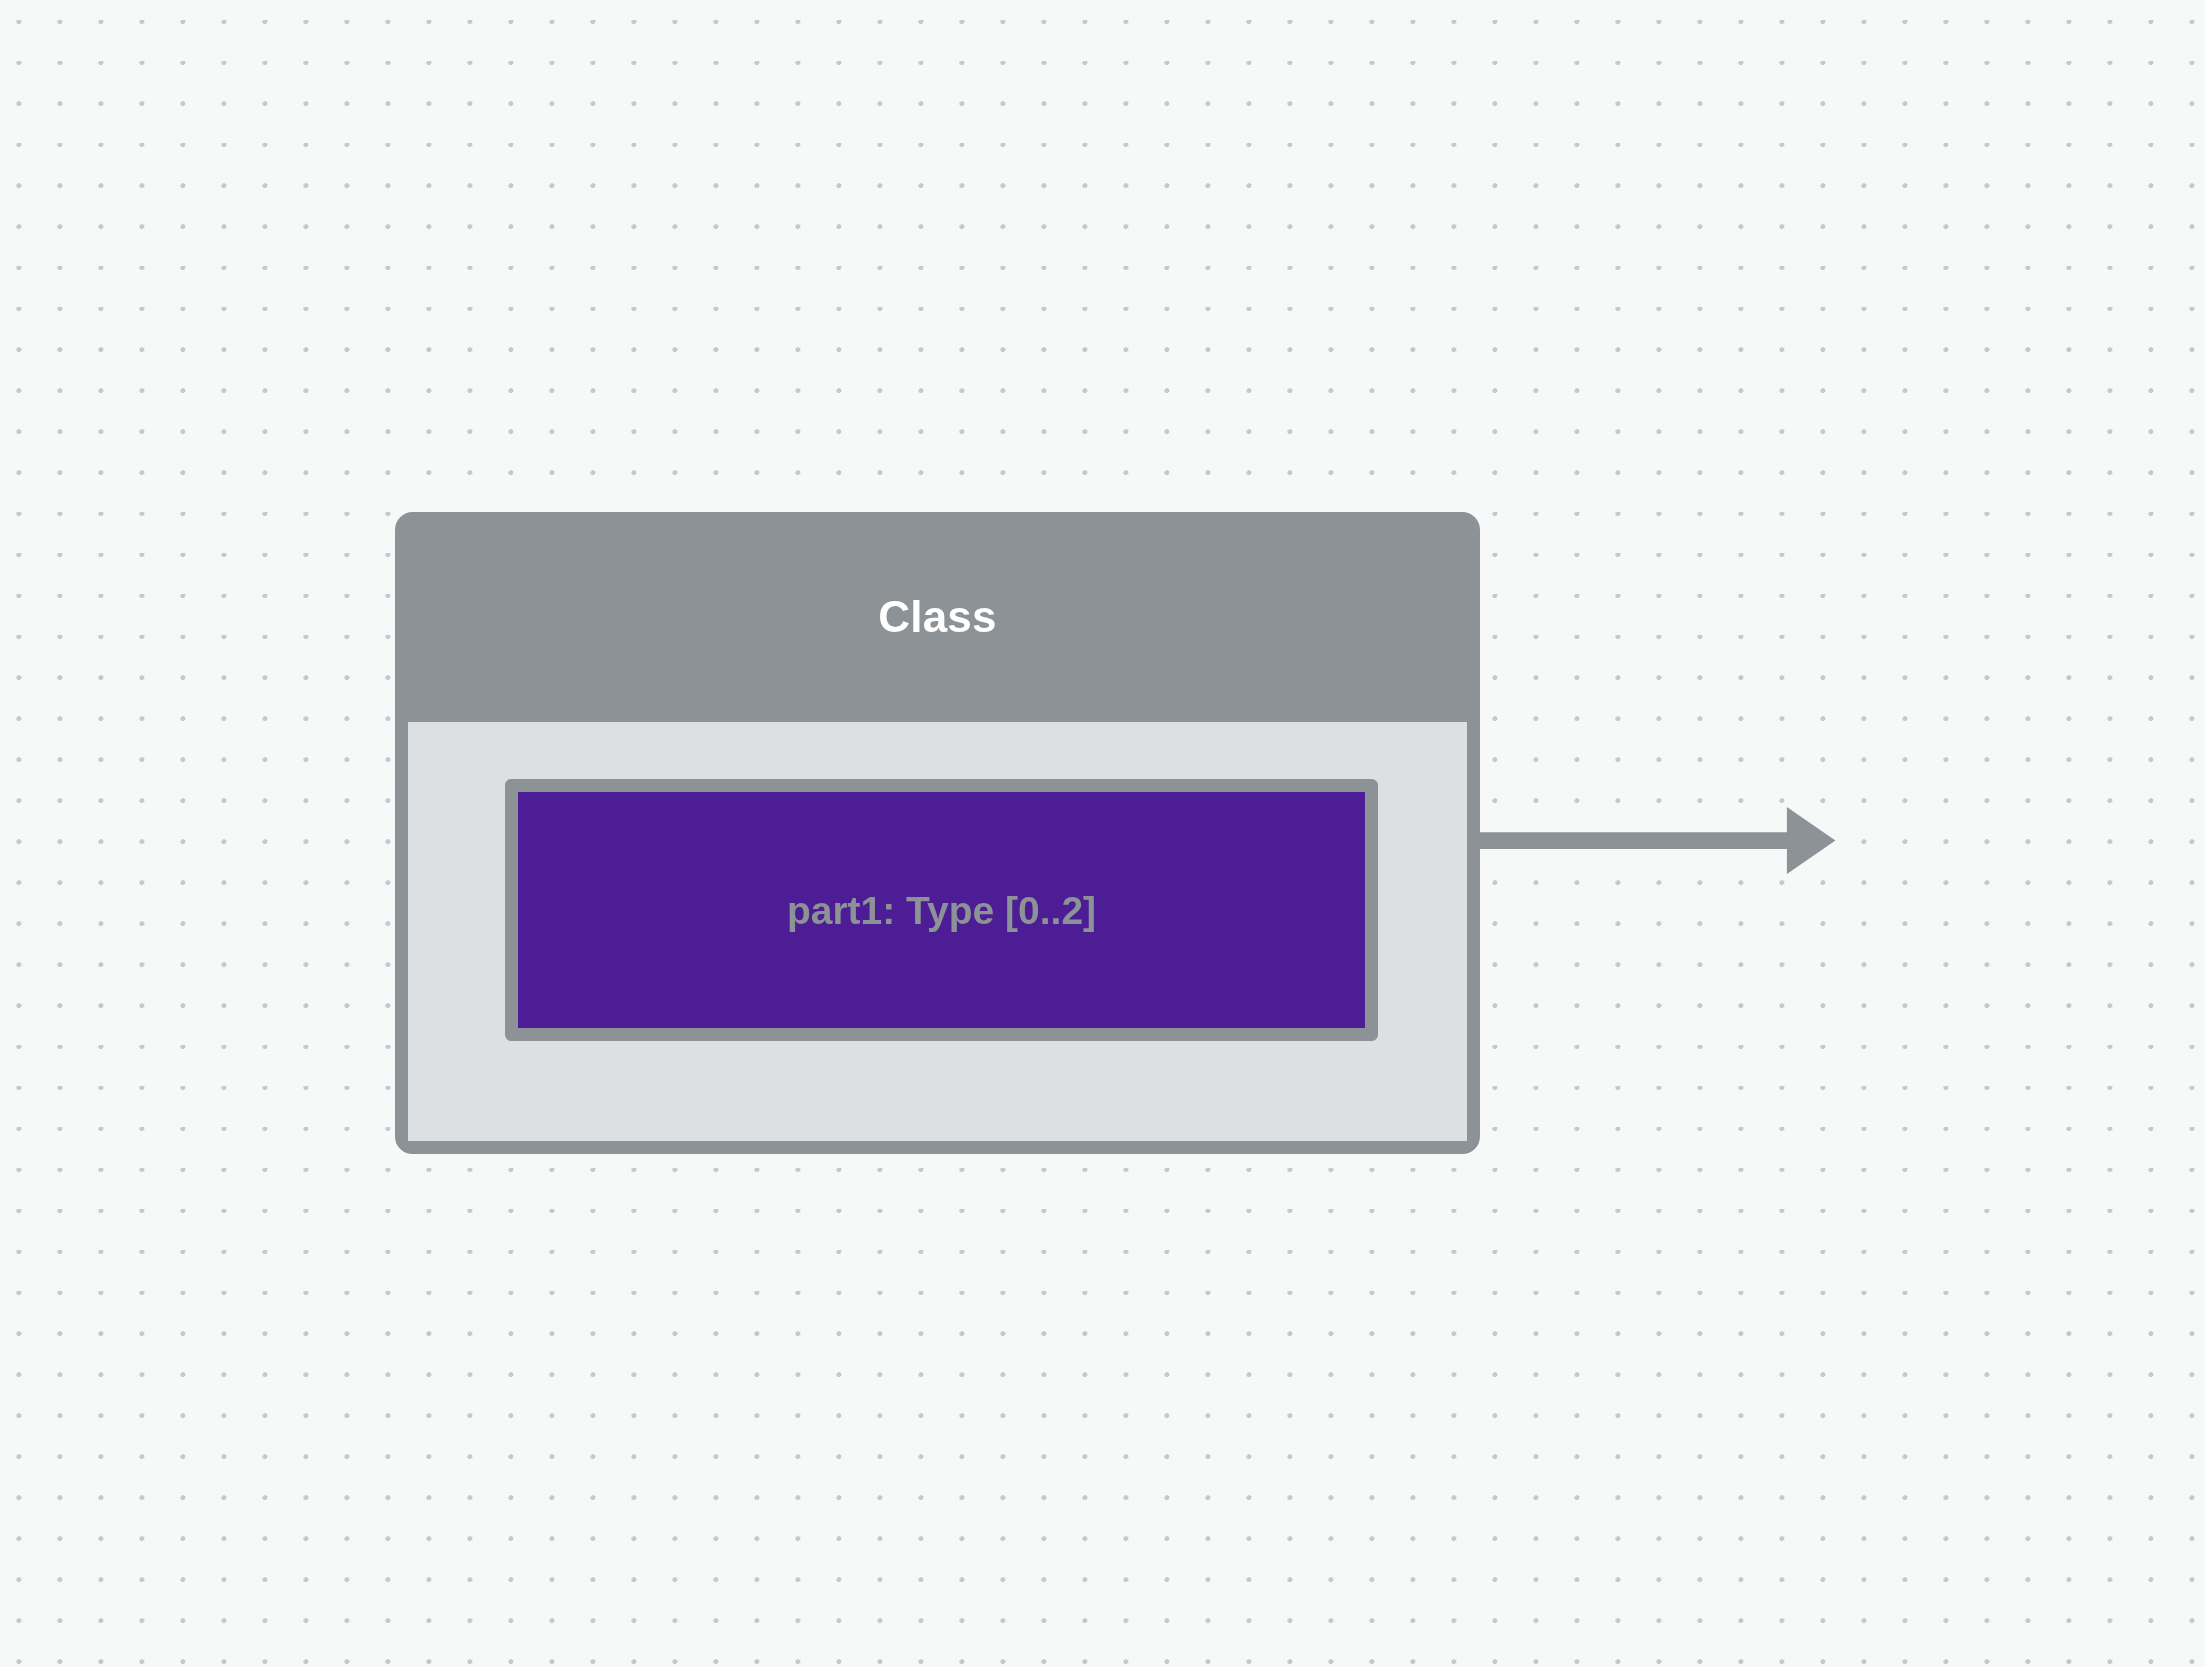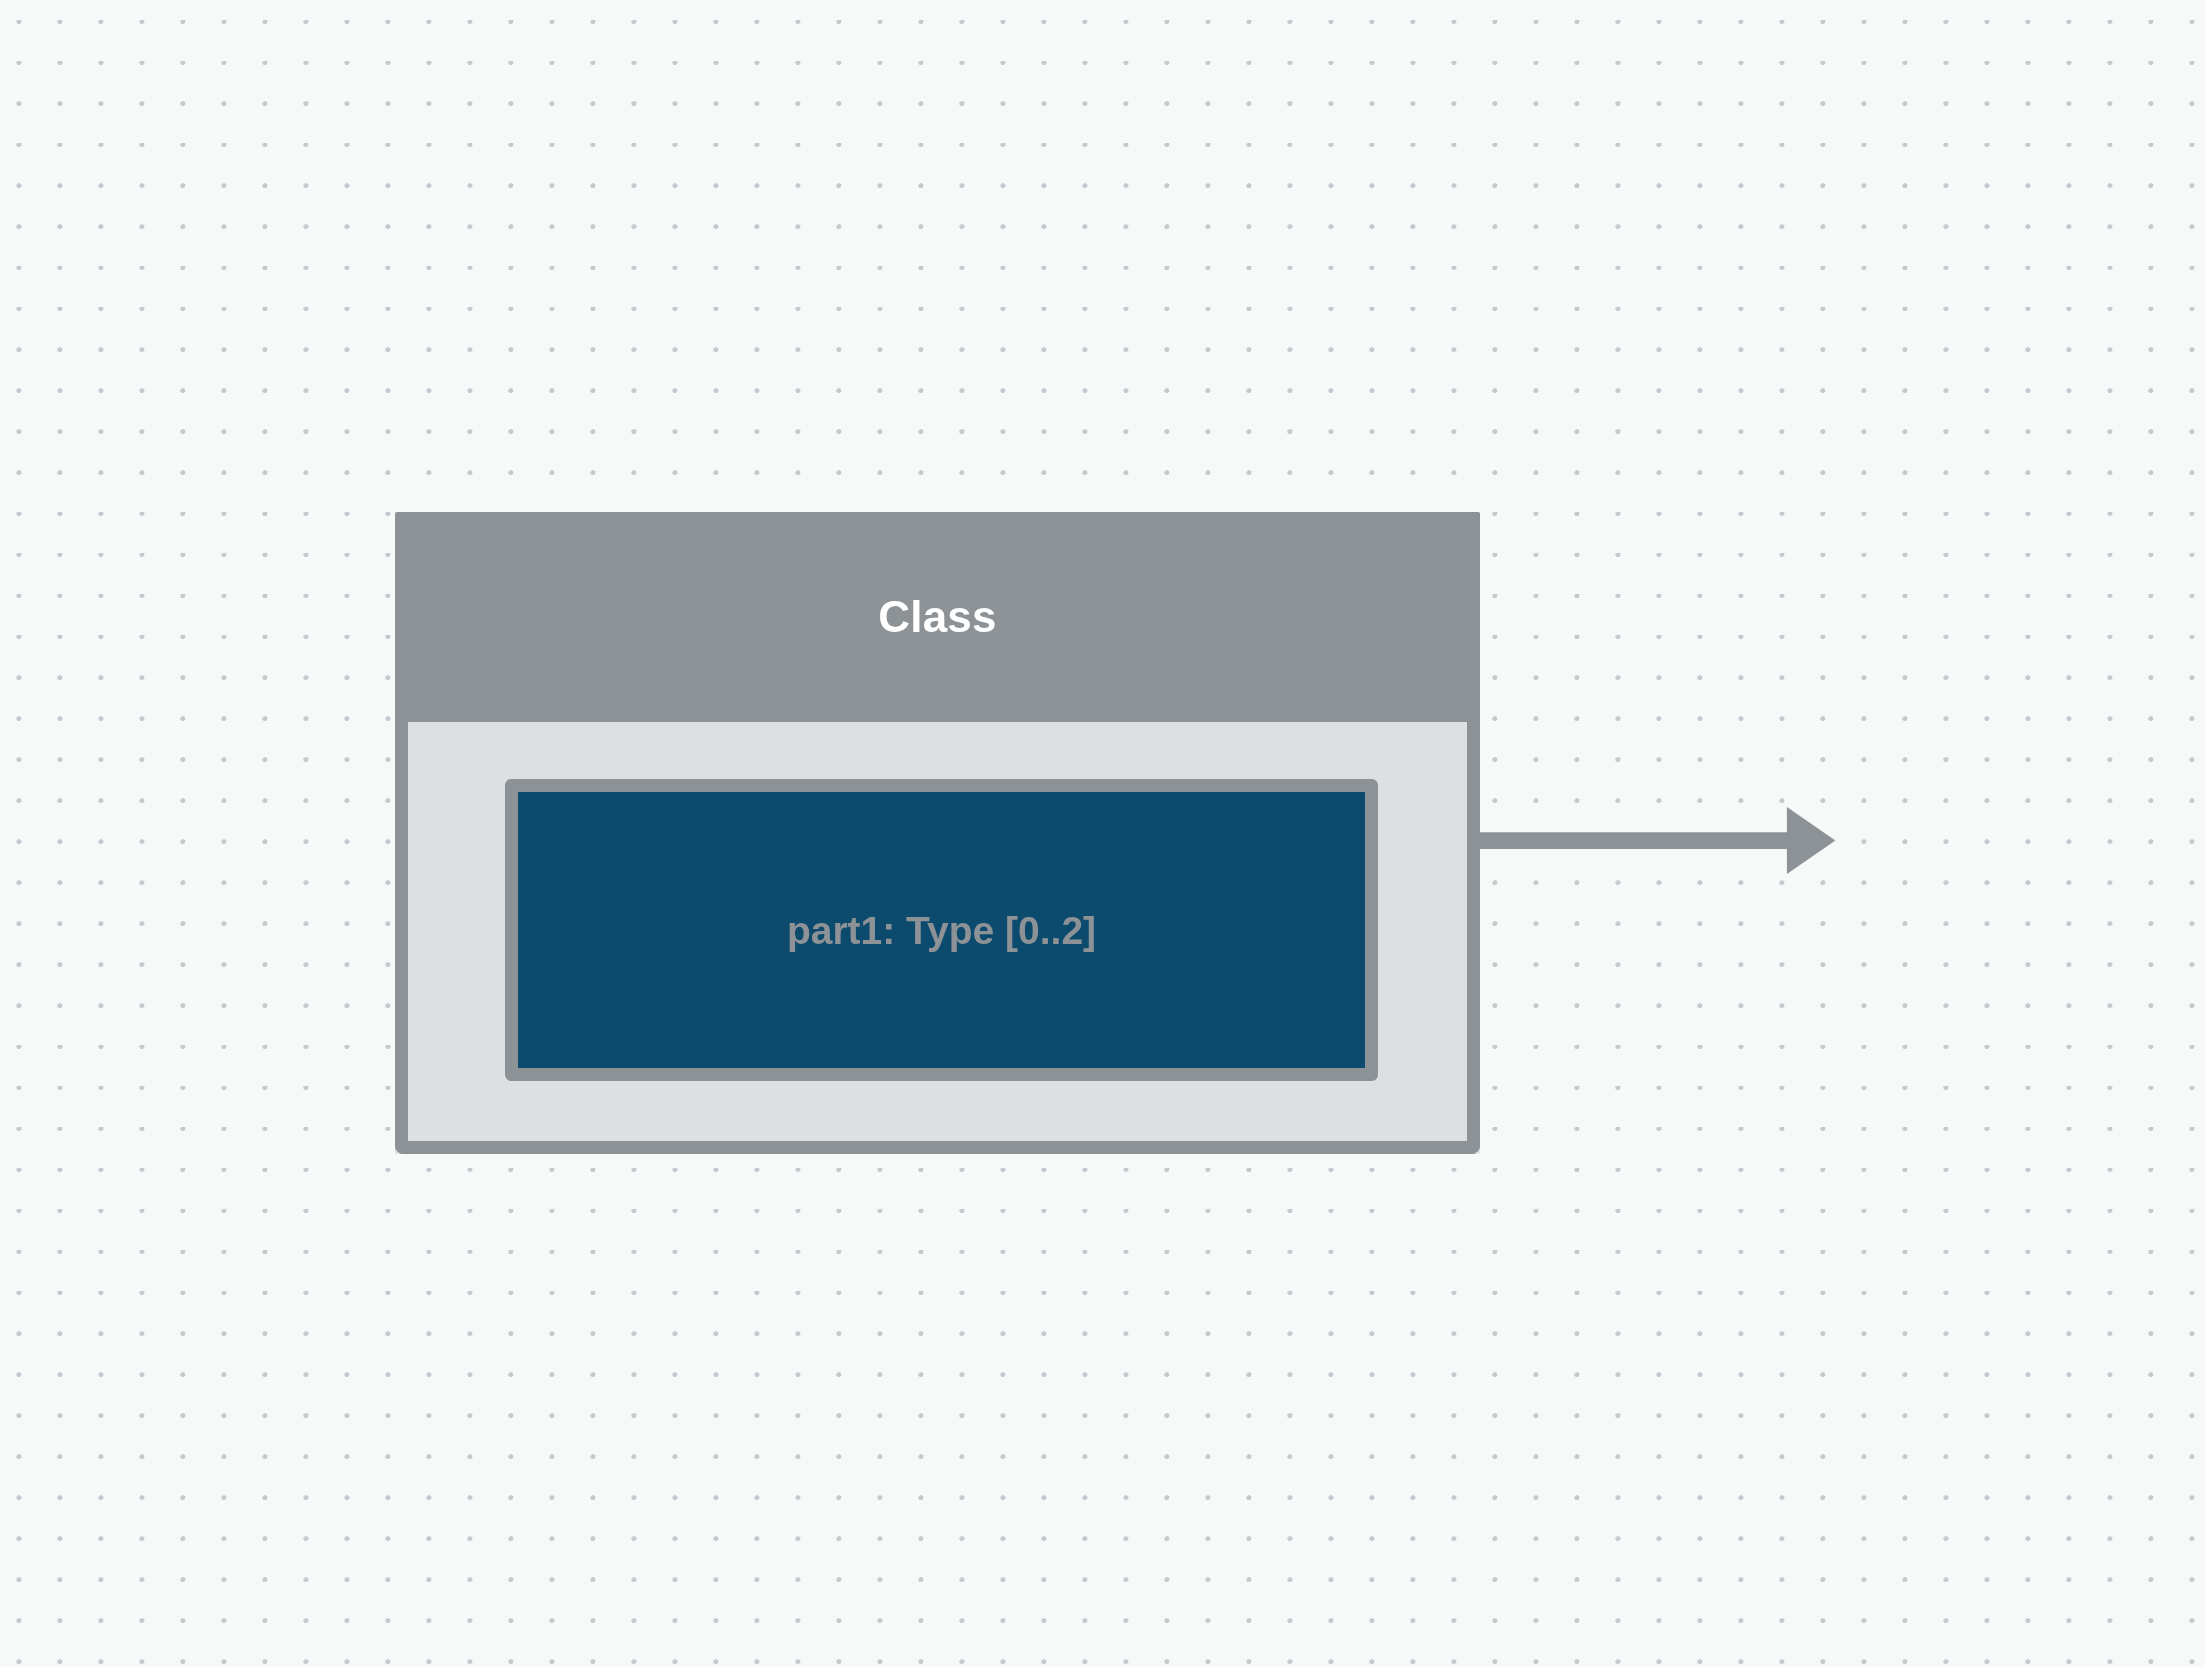--- a/index.html
+++ b/index.html
@@ -24,21 +24,21 @@
   
   .class-node {
     position: absolute;
     left: 395px;
     top: 512px;
     width: 1085px;
     height: 642px;
     box-sizing: border-box;
     display: flex;
     flex-direction: column;
-    border-radius: 2px;
+    border-radius: 18px;
     overflow: hidden;
     background: #dce0e3;
   }
 
   .class-header {
     flex: 0 0 210px;
     background: #8d9296;
     display: flex;
     align-items: center;
     justify-content: center;
@@ -63,25 +63,25 @@
     border-bottom-right-radius: 8.8px;
     box-sizing: border-box;
   }
 
   
   .part-box {
     position: absolute;
     left: 97px;
     top: 57px;
     width: 873px;
-    height: 302px;
+    height: 262px;
     box-sizing: border-box;
     border: 13.2px solid #8d9296;
     border-radius: 6.2px;
-    background: #0c4a6e;
+    background: #4c1d95;
     display: flex;
     align-items: center;
     justify-content: center;
   }
   .part-label {
     color: #8d9296;
     font-size: 39px;
     font-weight: bold;
     line-height: 1;
     white-space: nowrap;

